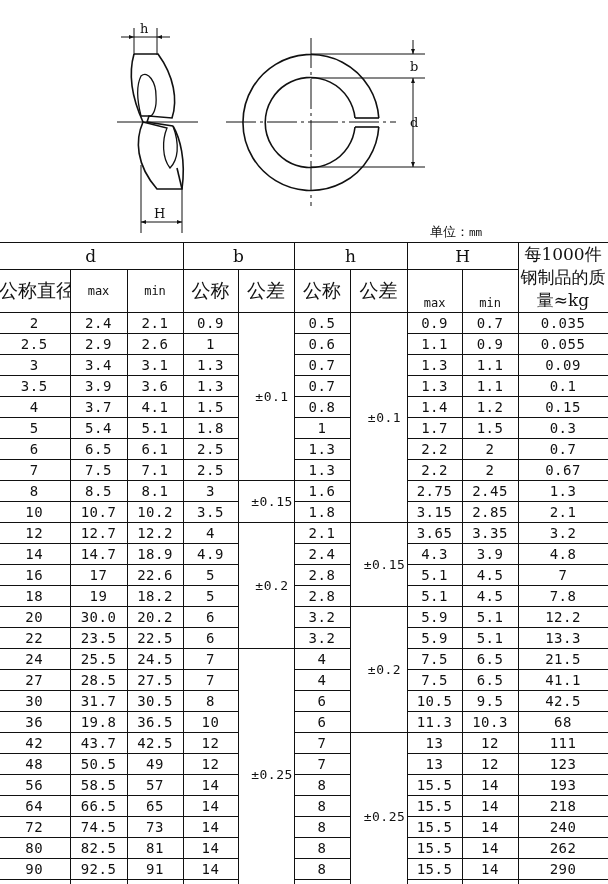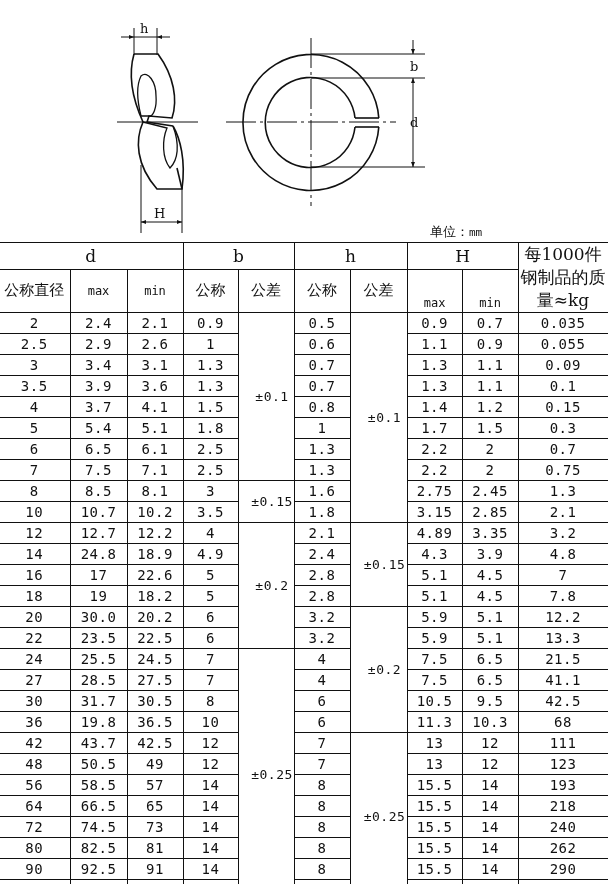--- a/index.html
+++ b/index.html
@@ -7,21 +7,21 @@
            font-family: "DejaVu Sans Mono", "Liberation Mono", monospace; color: #111; }
     .drawing { position: absolute; left: 0; top: 0; width: 608px; height: 242px; }
     .unit-label { position: absolute; left: 430px; top: 223px; font-size: 13px;
                   font-family: "DejaVu Sans", sans-serif; color: #111; white-space: nowrap; }
     .unit-label .mm { font-family: "DejaVu Sans Mono", monospace; font-size: 11px; }
     table.spec { position: absolute; left: -1px; top: 242px; width: 609px;
                  border-collapse: collapse; table-layout: fixed; }
     table.spec td, table.spec th { border: 1px solid #111; padding: 0; text-align: center;
                  vertical-align: middle; font-weight: normal; overflow: hidden; white-space: nowrap; }
     table.spec tr.hrow1 th { height: 20px; font-size: 17px; font-family: "DejaVu Serif", serif; }
-    table.spec tr.hrow2 th { height: 31px; font-size: 15px; font-family: "DejaVu Sans", sans-serif; }
+    table.spec tr.hrow2 th { height: 31px; font-size: 19px; font-family: "DejaVu Sans", sans-serif; }
     table.spec tr.hrow2 th.small { font-size: 12px; font-family: "DejaVu Sans Mono", monospace; vertical-align: bottom; padding-bottom: 2px; }
     table.spec tr.hrow2 th.mid { font-size: 12px; font-family: "DejaVu Sans Mono", monospace; }
     th.mass { font-size: 13px; line-height: 23px; white-space: normal !important; font-family: "DejaVu Sans", sans-serif; }
     table.spec td { height: 20px; font-size: 14px; letter-spacing: 0.5px; }
     table.spec td.tol { font-size: 13px; padding-left: 12px; }
     .noleft { border-left: none !important; }
   </style>
 </head>
 <body>
 
@@ -189,21 +189,21 @@
         <td>0.7</td>
       </tr>
       <tr>
         <td class="noleft">7</td>
         <td>7.5</td>
         <td>7.1</td>
         <td>2.5</td>
         <td>1.3</td>
         <td>2.2</td>
         <td>2</td>
-        <td>0.75</td>
+        <td>0.67</td>
       </tr>
       <tr>
         <td class="noleft">8</td>
         <td>8.5</td>
         <td>8.1</td>
         <td>3</td>
         <td rowspan="2" class="tol">±0.15</td>
         <td>1.6</td>
         <td>2.75</td>
         <td>2.45</td>
@@ -220,27 +220,27 @@
         <td>2.1</td>
       </tr>
       <tr>
         <td class="noleft">12</td>
         <td>12.7</td>
         <td>12.2</td>
         <td>4</td>
         <td rowspan="6" class="tol">±0.2</td>
         <td>2.1</td>
         <td rowspan="4" class="tol">±0.15</td>
-        <td>4.89</td>
+        <td>3.65</td>
         <td>3.35</td>
         <td>3.2</td>
       </tr>
       <tr>
         <td class="noleft">14</td>
-        <td>24.8</td>
+        <td>14.7</td>
         <td>18.9</td>
         <td>4.9</td>
         <td>2.4</td>
         <td>4.3</td>
         <td>3.9</td>
         <td>4.8</td>
       </tr>
       <tr>
         <td class="noleft">16</td>
         <td>17</td>

